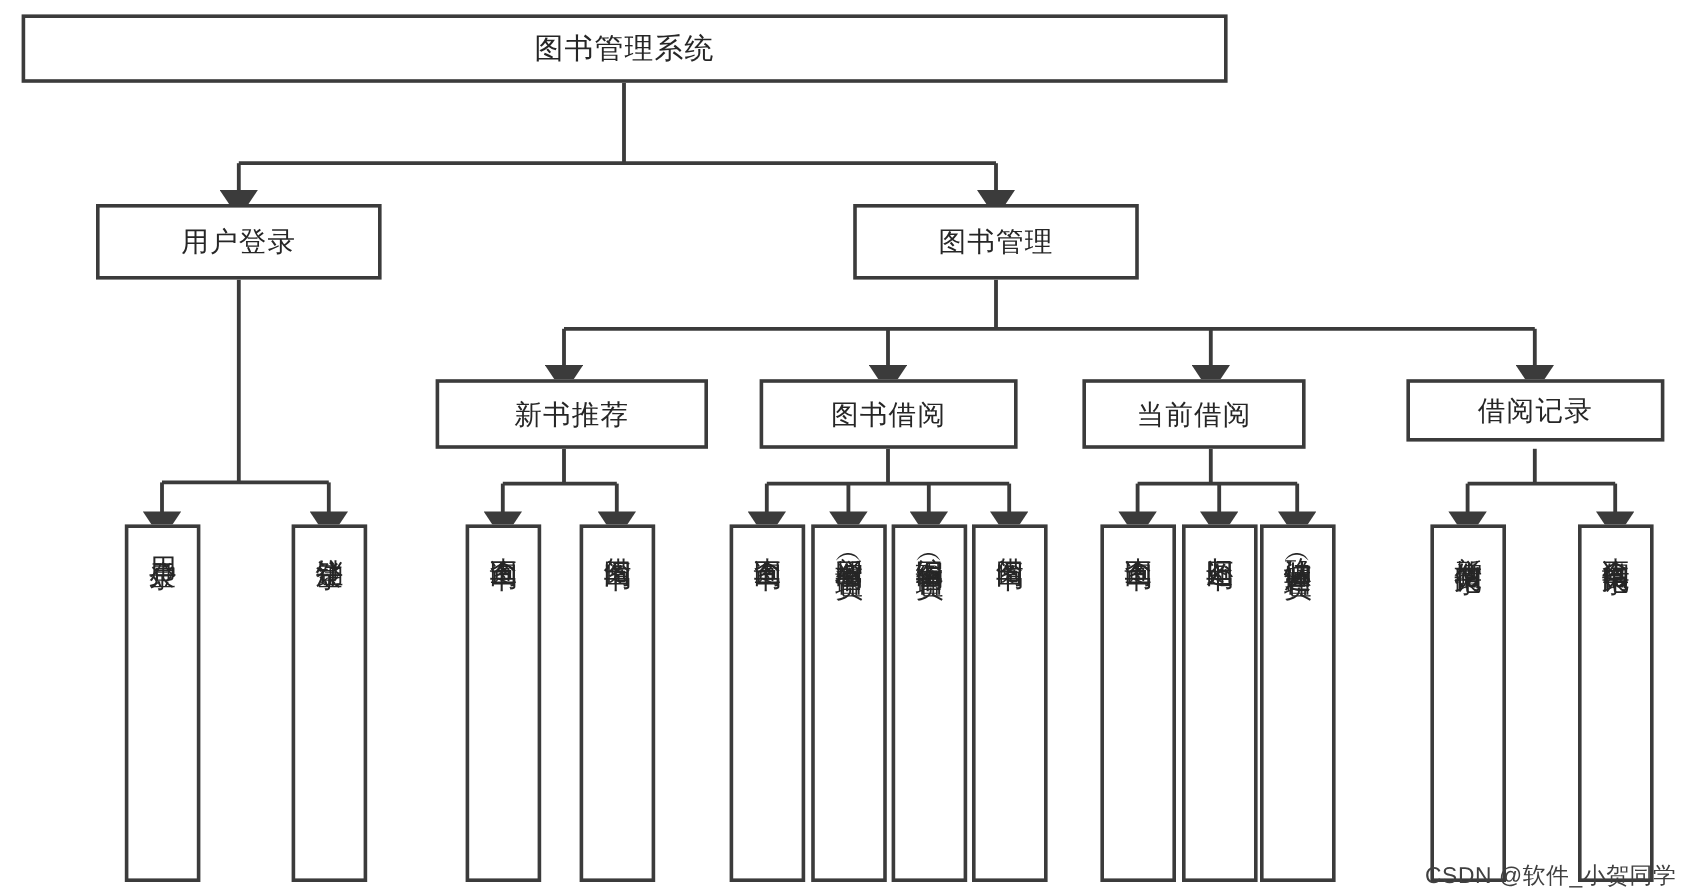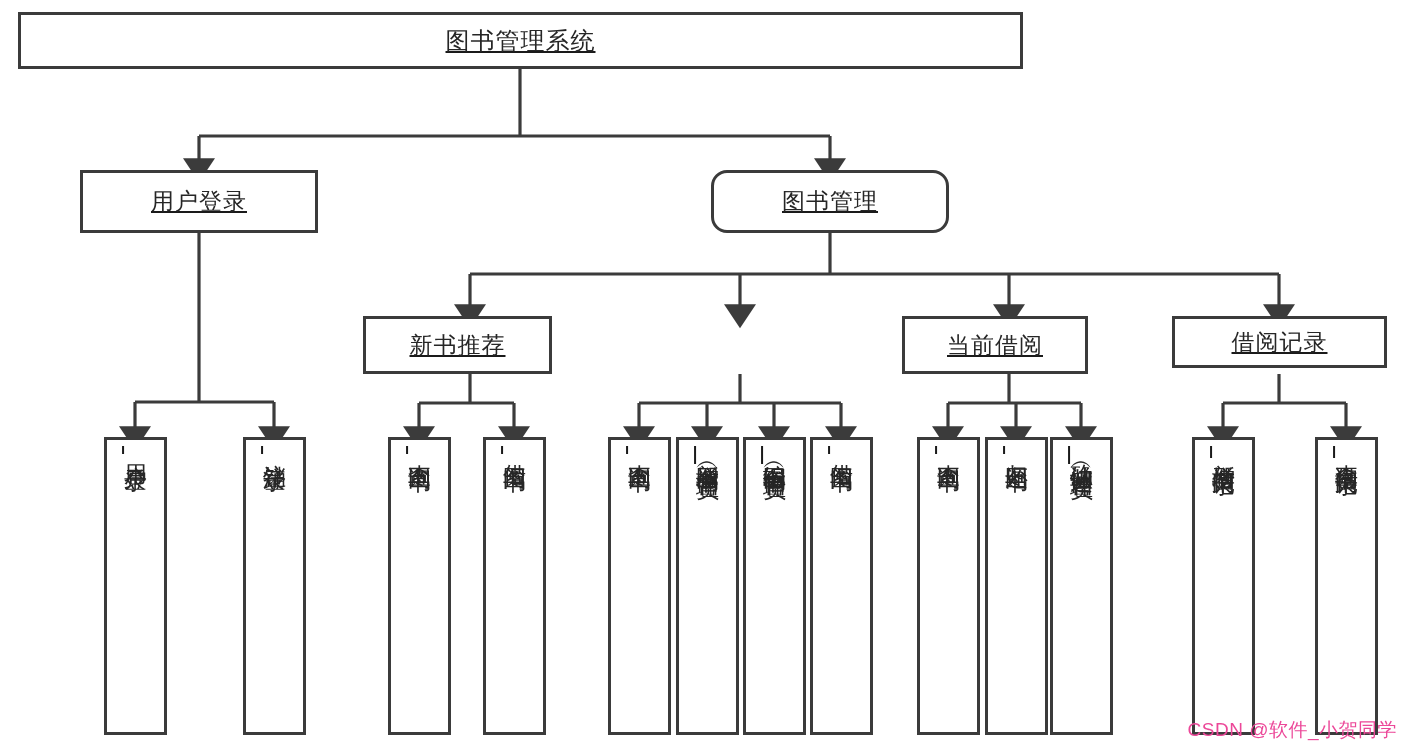--- a/index.html
+++ b/index.html
@@ -17,21 +17,20 @@
   
   .node{
     position:absolute;
     box-sizing:border-box;
     background:#ffffff;
     border:3px solid #3b3b3b;
     display:flex;
     align-items:center;
     justify-content:center;
     text-align:center;
-    text-decoration:underline;
   }
   .node .label{
     font-size:23px;
     line-height:1.25;
     letter-spacing:1px;
     color:#262626;
     white-space:nowrap;
   }
   .node.root .label{font-size:24px;}
   .node.leaf{
@@ -55,21 +54,21 @@
     left:0;top:0;
     width:1405px;height:747px;
     pointer-events:none;
   }
   
   #watermark{
     position:absolute;
     right:8px;
     bottom:4px;
     font-size:19px;
-    color:#ec4899;
+    color:#404040;
     letter-spacing:0.5px;
     white-space:nowrap;
   }
 </style>
 </head>
 <body>
 
 <div id="canvas">
 
   <svg id="wires" viewBox="0 0 1405 747" xmlns="http://www.w3.org/2000/svg">
@@ -122,26 +121,29 @@
     </g>
   </svg>
 
   <div class="node root" id="node-root" style="left: 18px; top: 12px; width: 1005px; height: 57px;">
     <span class="label">图书管理系统</span>
   </div>
 
   <div class="node lvl2" id="node-l2-0" style="left: 80px; top: 170px; width: 238px; height: 63px;">
     <span class="label">用户登录</span>
   </div>
-  <div class="node lvl2" id="node-l2-1" style="left: 711px; top: 170px; width: 238px; height: 63px; border-radius: 16px;">
+  <div class="node lvl2" id="node-l2-1" style="left: 711px; top: 170px; width: 238px; height: 63px;">
     <span class="label">图书管理</span>
   </div>
 
-  <div class="node lvl3" id="node-l3-0" style="left: 363px; top: 316px; width: 189px; height: 58px;">
+  <div class="node lvl3" id="node-l3-0" style="left: 363px; top: 316px; width: 227px; height: 58px;">
     <span class="label">新书推荐</span>
+  </div>
+  <div class="node lvl3" id="node-l3-1" style="left: 633px; top: 316px; width: 215px; height: 58px;">
+    <span class="label">图书借阅</span>
   </div>
   <div class="node lvl3" id="node-l3-2" style="left: 902px; top: 316px; width: 186px; height: 58px;">
     <span class="label">当前借阅</span>
   </div>
   <div class="node lvl3" id="node-l3-3" style="left: 1172px; top: 316px; width: 215px; height: 52px;">
     <span class="label">借阅记录</span>
   </div>
 
   <div class="node leaf" id="node-leaf-0" style="left: 104px; top: 437px; width: 63px; height: 298px;">
     <span class="label">用户登录</span>

